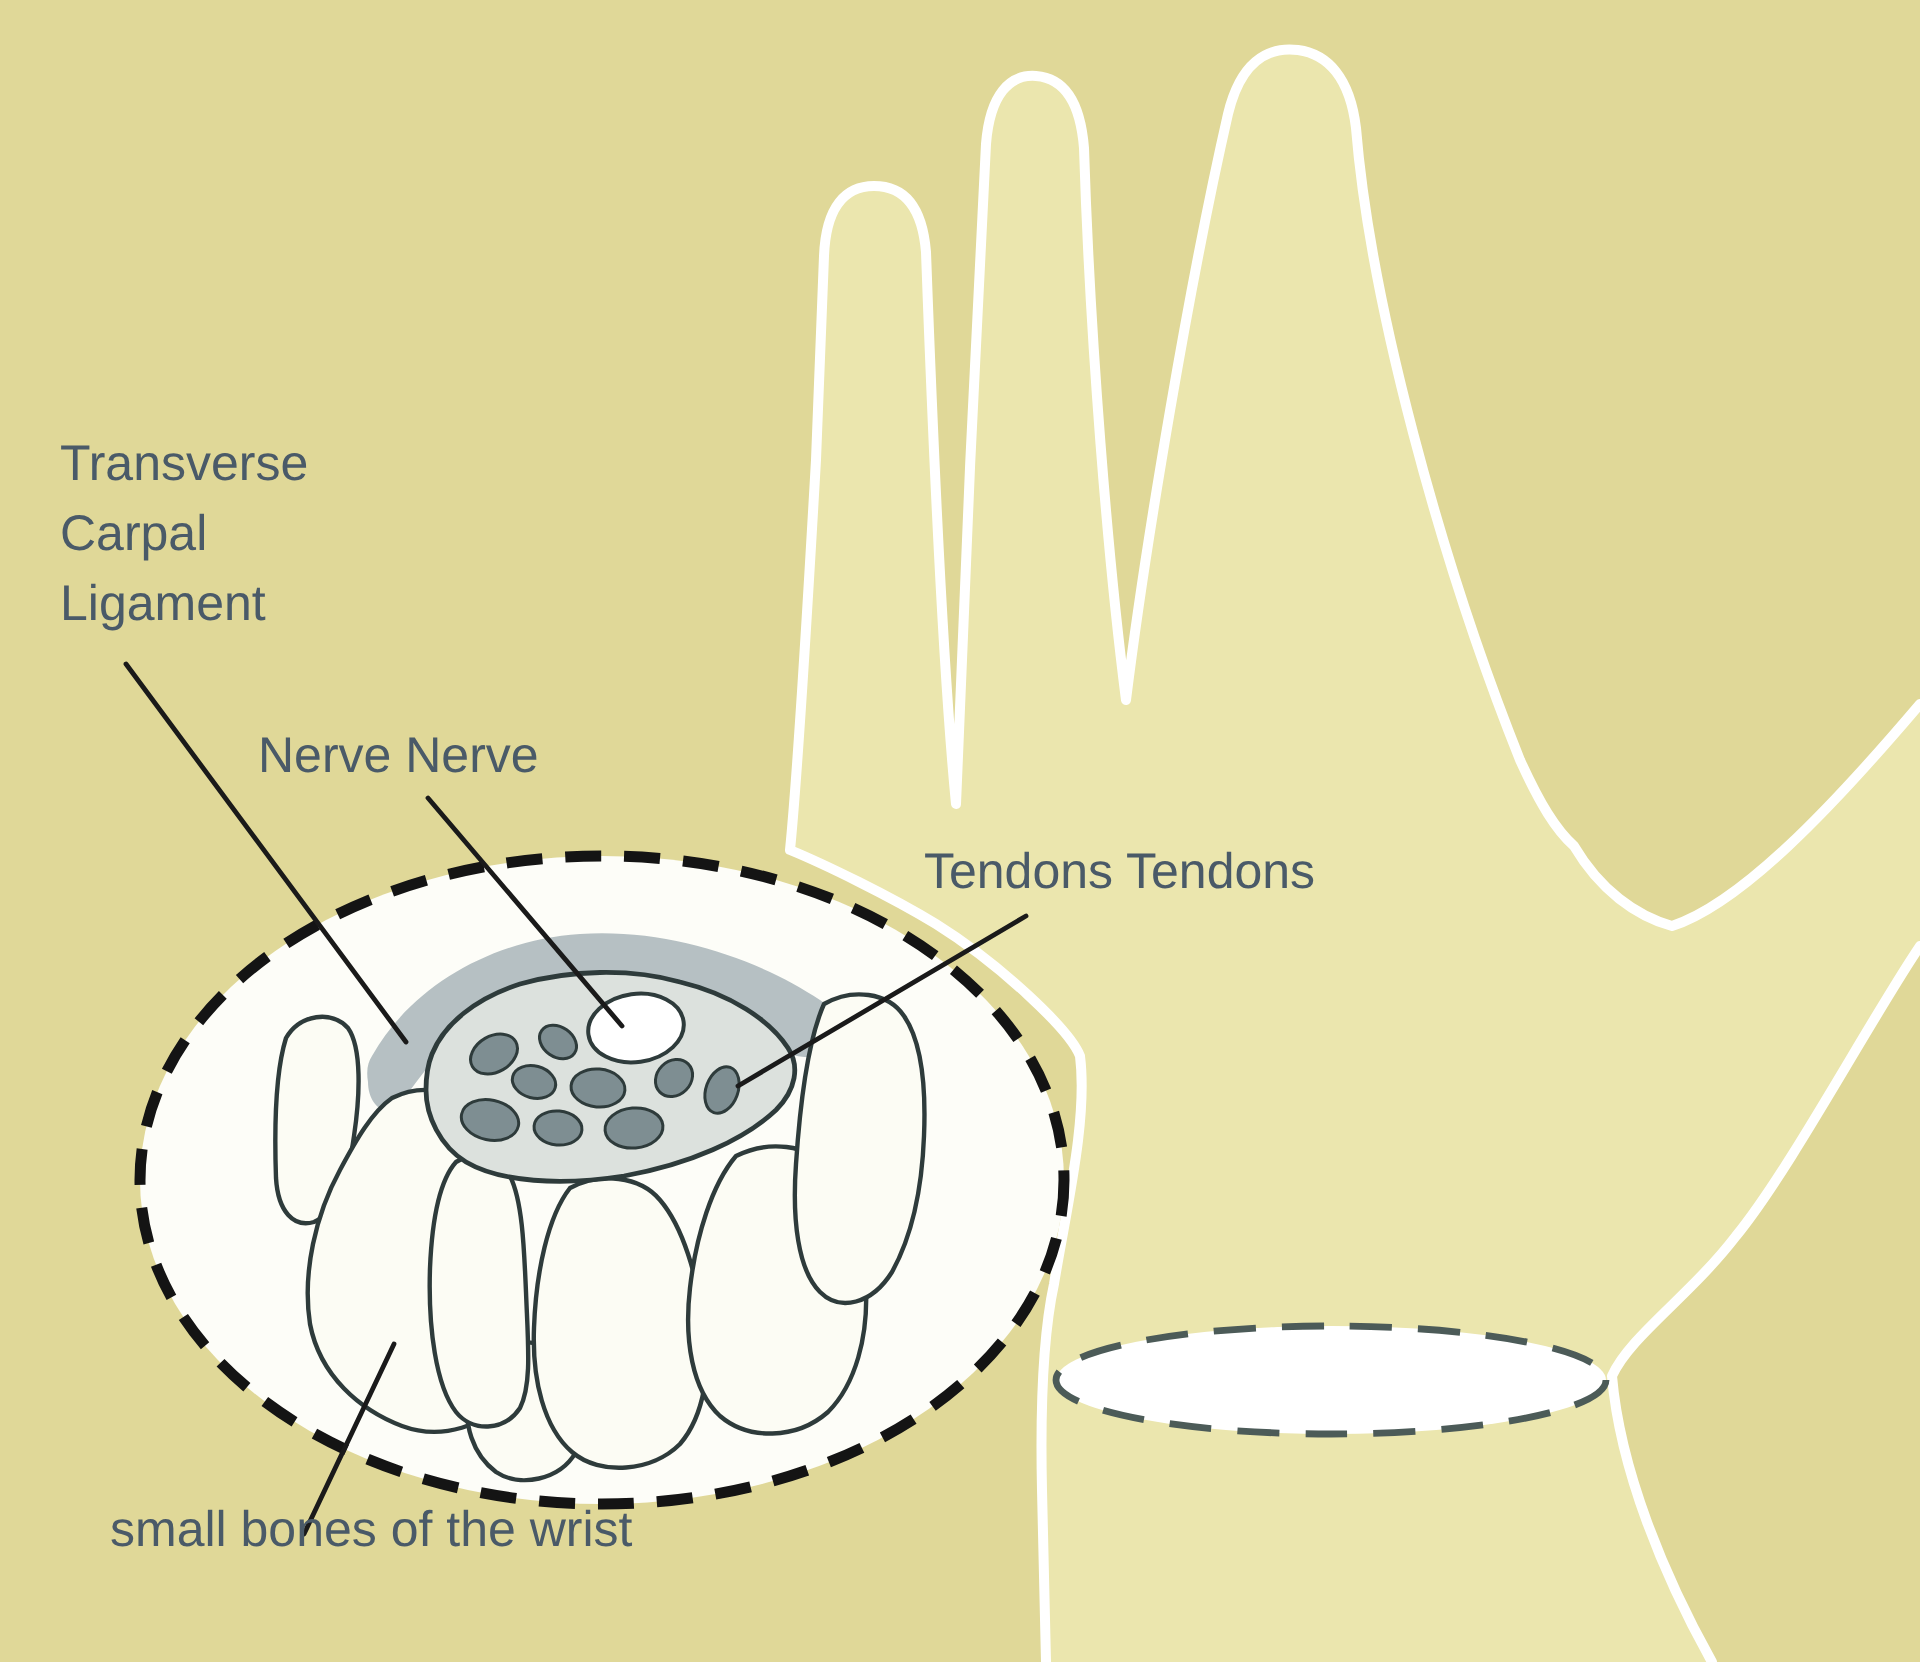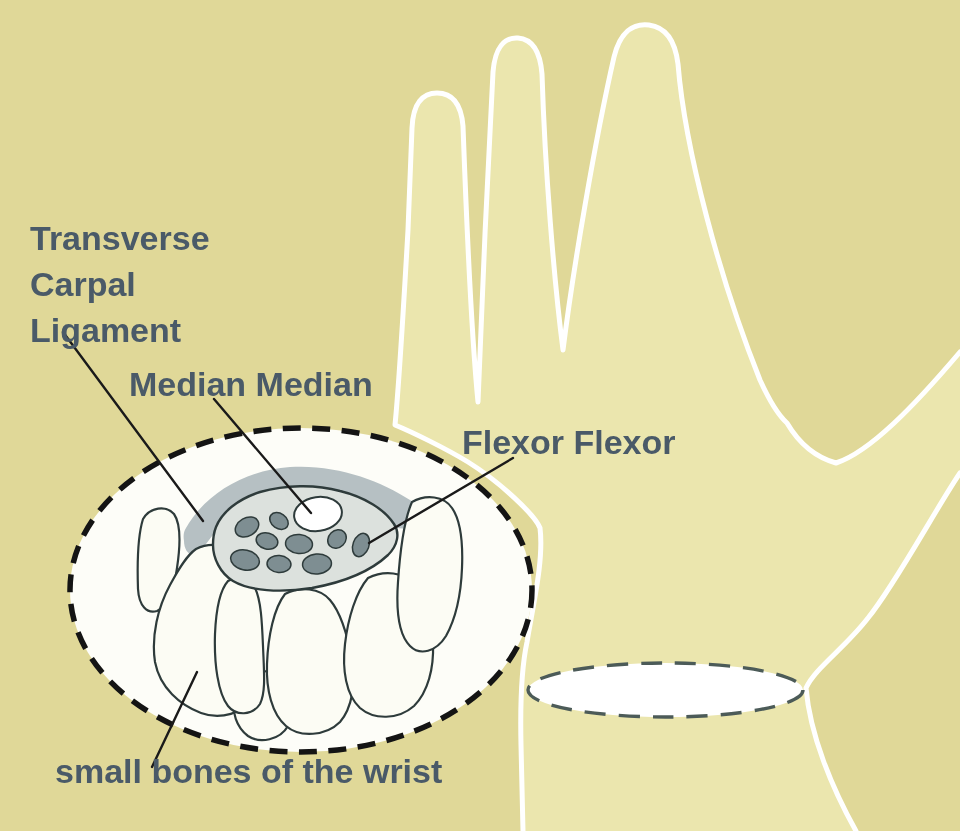--- a/index.html
+++ b/index.html
@@ -22,21 +22,21 @@
   .hand-line{fill:none;stroke:var(--hand-outline,#ffffff);stroke-width:5;stroke-linecap:round;stroke-linejoin:round;}
   .wrist-ellipse{fill:var(--nerve-fill,#ffffff);stroke:var(--wrist-dash,#4c5b58);stroke-width:3.4;stroke-dasharray:21 13;}
   .mag-circle{fill:var(--circle-fill,#fdfdf8);stroke:var(--circle-dash,#141414);stroke-width:5.5;stroke-dasharray:18 11.5;}
   .ligament{fill:var(--ligament-fill,#b6c0c3);}
   .bone{fill:var(--bone-fill,#fcfcf4);stroke:var(--bone-outline,#2e3b3b);stroke-width:2.2;stroke-linejoin:round;}
   .tunnel{fill:var(--tunnel-fill,#dce1dd);stroke:var(--tunnel-outline,#2e3b3b);stroke-width:2.4;}
   .tendon{fill:var(--tendon-fill,#7e8e92);stroke:var(--tunnel-outline,#2e3b3b);stroke-width:1.5;}
   .nerve{fill:var(--nerve-fill,#ffffff);stroke:var(--tunnel-outline,#2e3b3b);stroke-width:2;}
   .leader{stroke:var(--leader-line,#1a1a1a);stroke-width:2.4;stroke-linecap:round;}
   .label{
-    position:absolute;font-weight:bold;font-size:34px;line-height:46px;
+    position:absolute;font-weight:normal;font-size:25px;line-height:35px;
     color:var(--label-text,#4a5a68);white-space:pre-line;letter-spacing:0px;
   }
   #label-ligament{left:30px;top:215px;}
   #label-median{left:129px;top:361px;}
   #label-flexor{left:462px;top:419px;}
   #label-bones{left:55px;top:748px;}
 </style>
 </head>
 <body>
 
@@ -163,15 +163,15 @@
 
   <line class="leader" x1="63" y1="332" x2="203" y2="521"></line>
   <line class="leader" x1="214" y1="399" x2="311" y2="513"></line>
   <line class="leader" x1="513" y1="458" x2="369" y2="543"></line>
   <line class="leader" x1="197" y1="672" x2="152" y2="767"></line>
 </svg>
 
 <div class="label" id="label-ligament">Transverse
 Carpal
 Ligament</div>
-<div class="label" id="label-median">Median Median</div>
-<div class="label" id="label-flexor">Flexor Flexor</div>
+<div class="label" id="label-median">Nerve Nerve</div>
+<div class="label" id="label-flexor">Tendons Tendons</div>
 <div class="label" id="label-bones">small bones of the wrist</div>
 
 </body></html>

